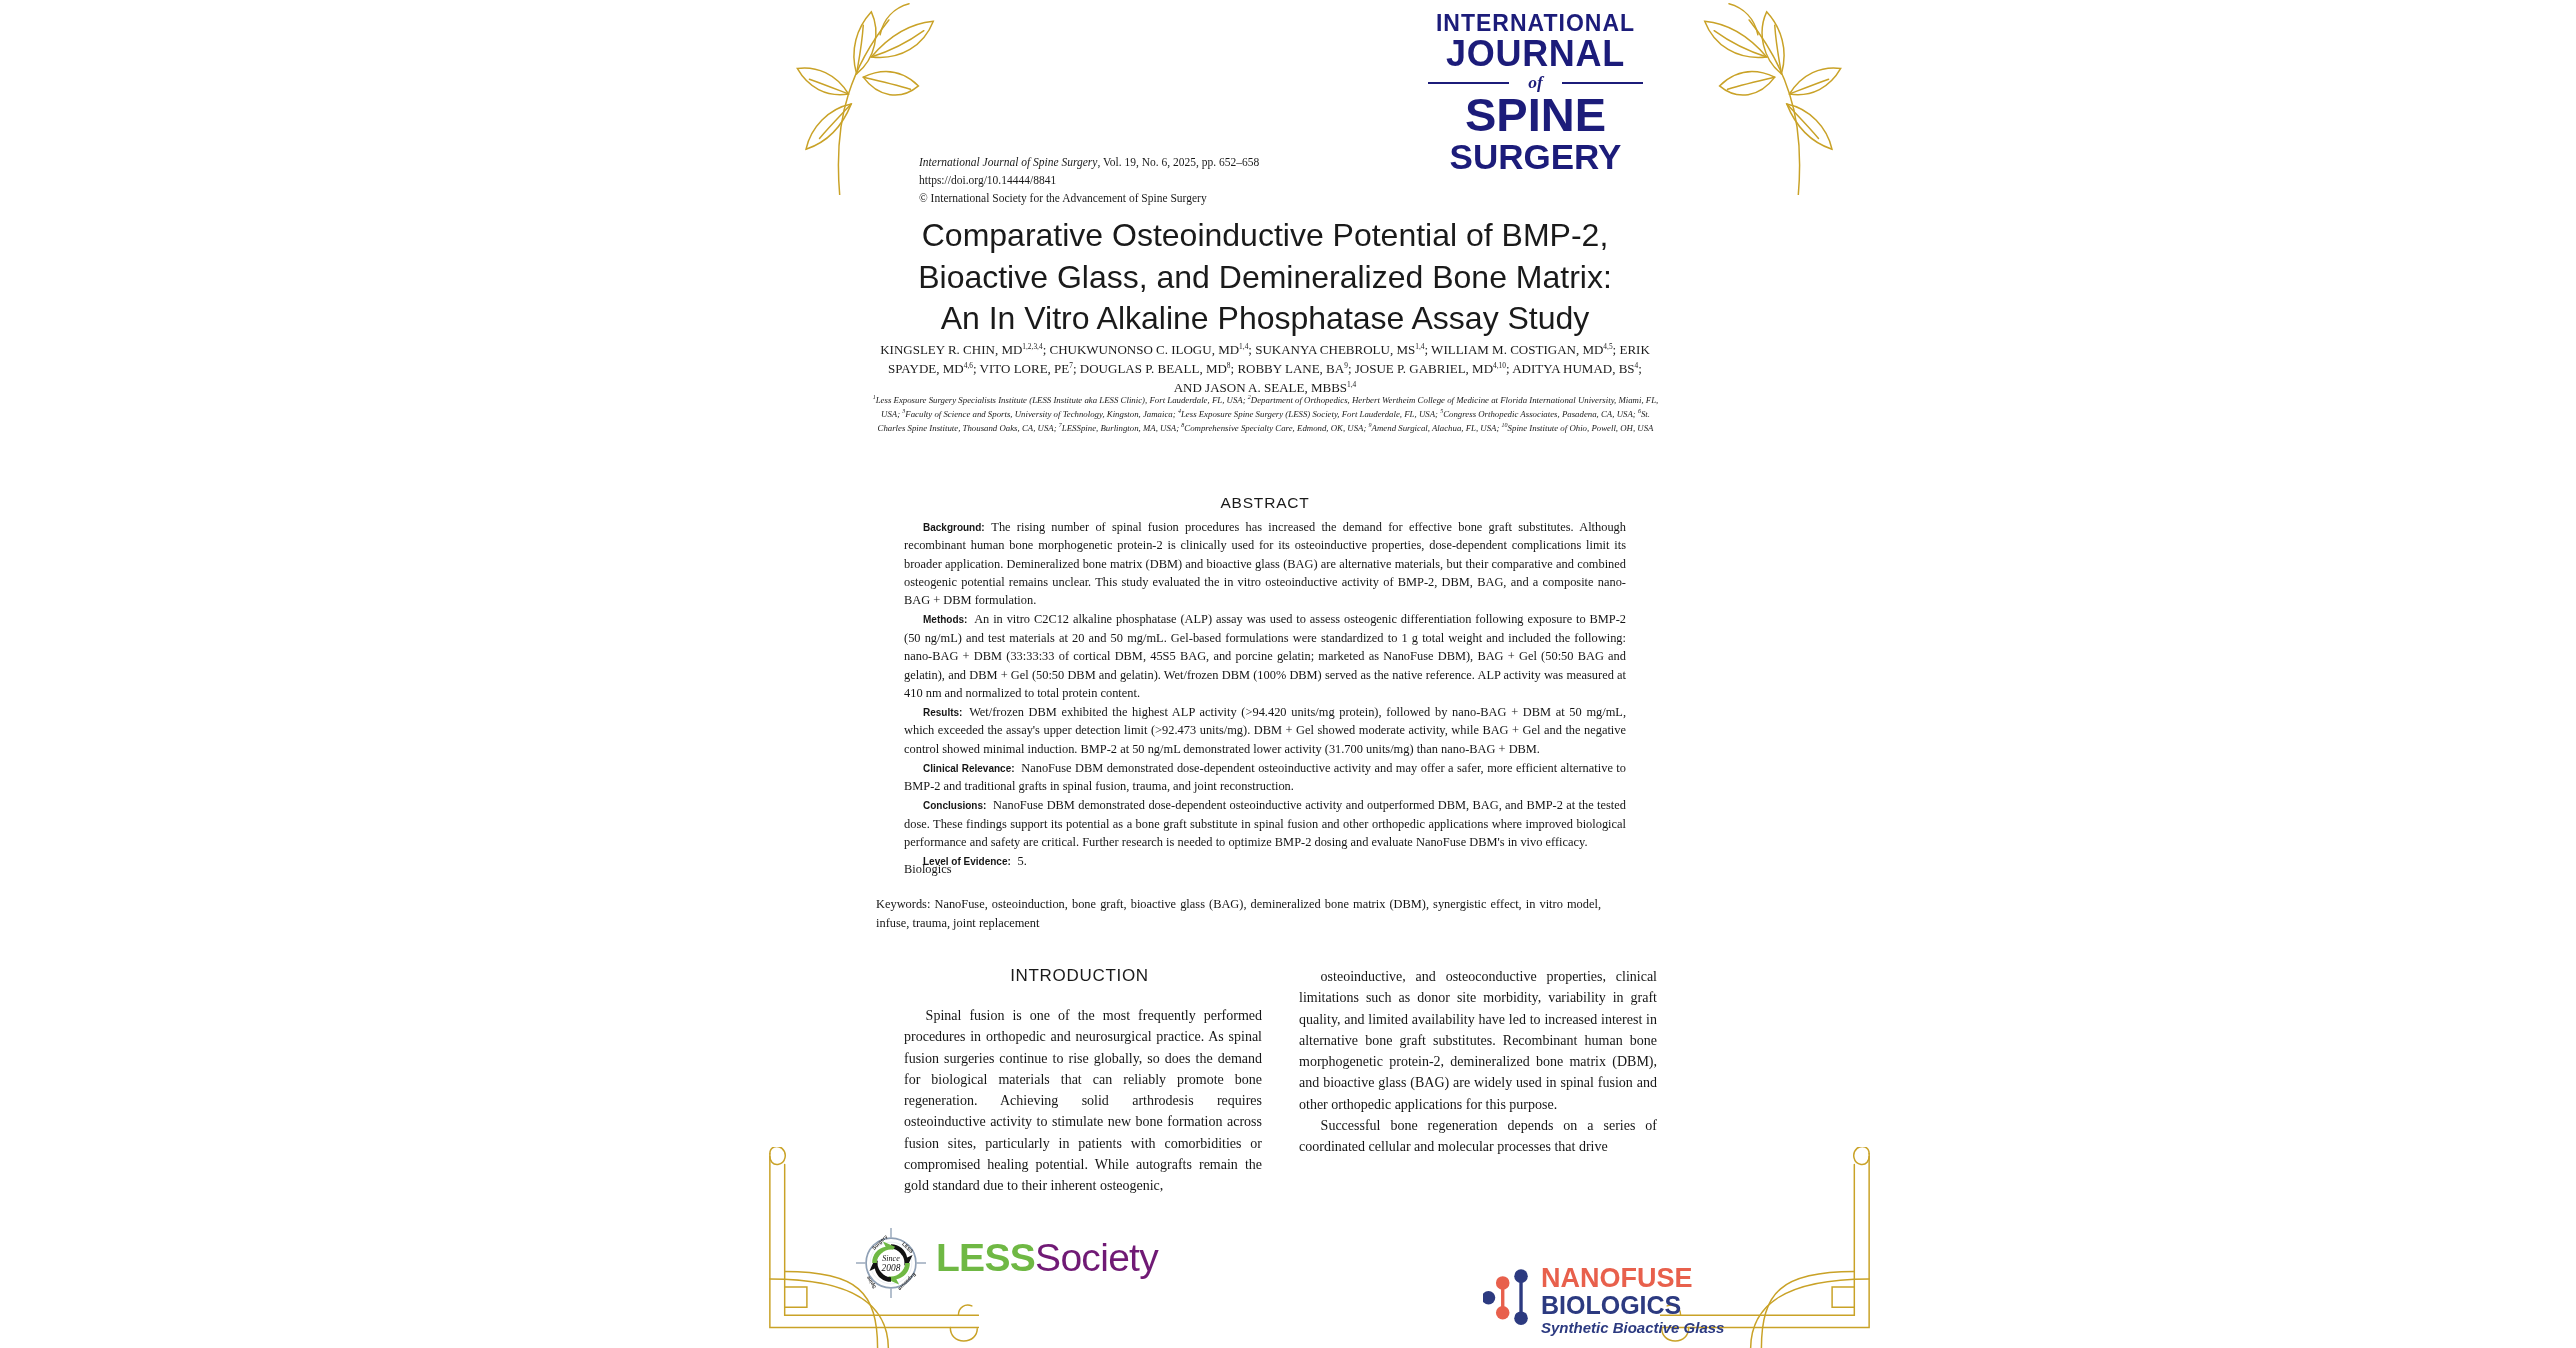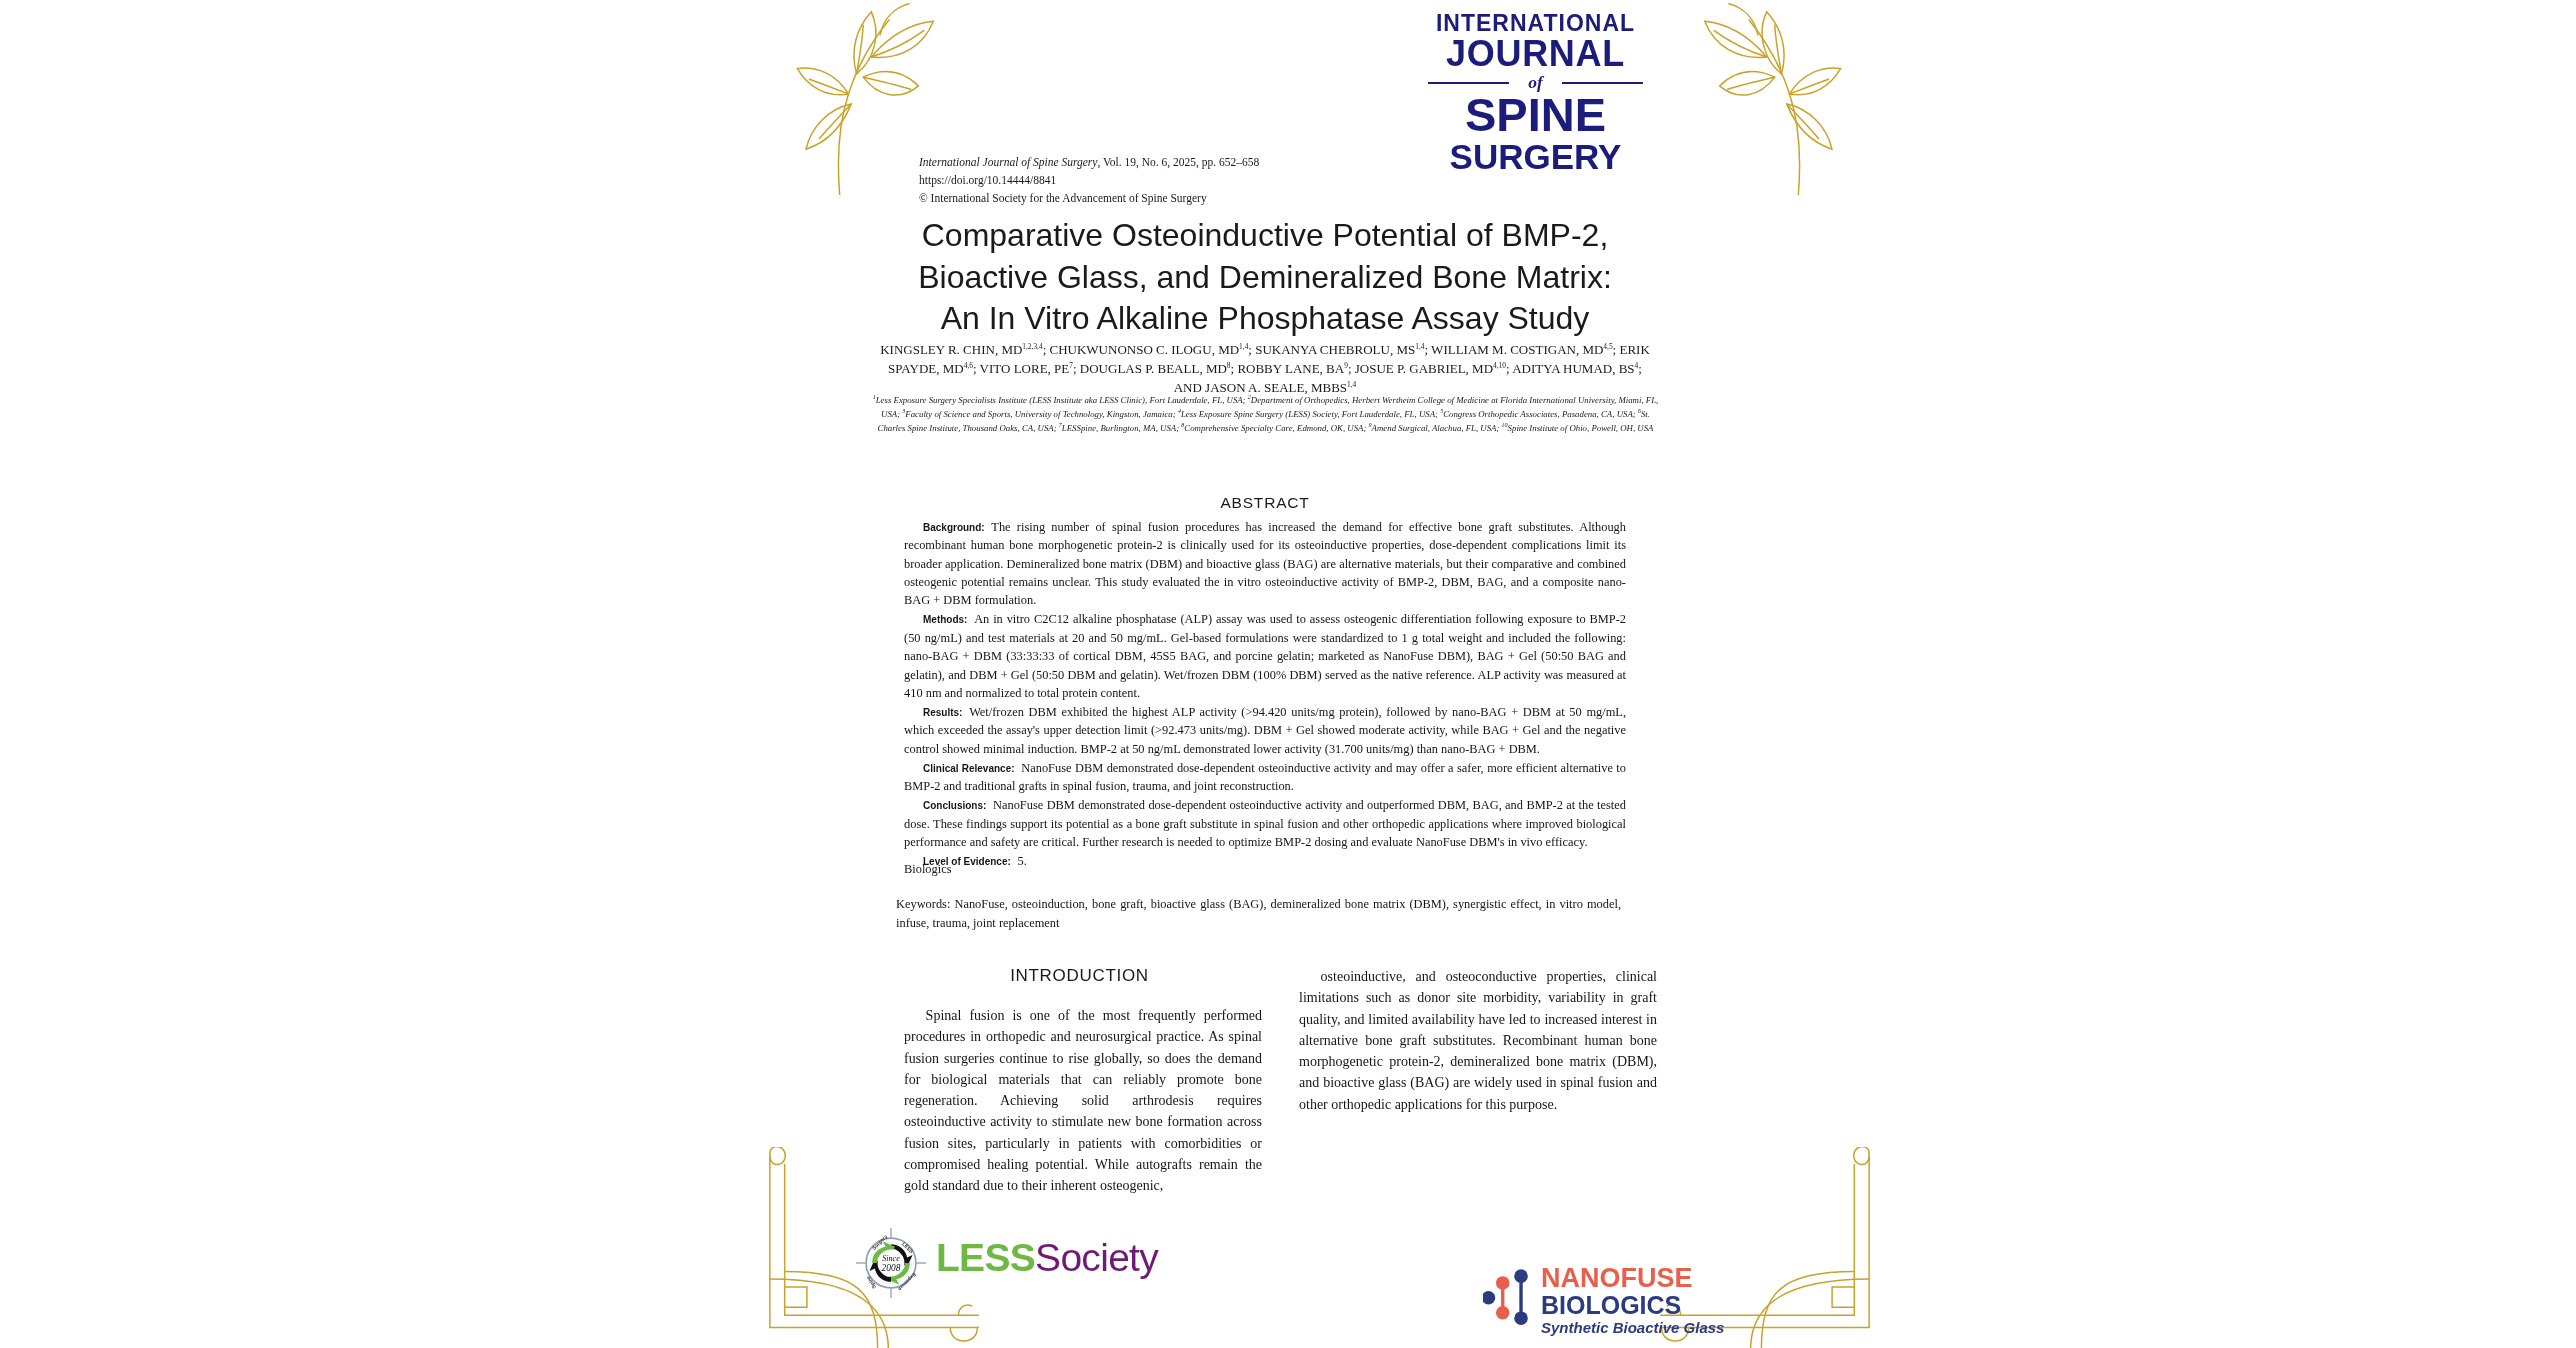--- a/index.html
+++ b/index.html
@@ -167,21 +167,21 @@
     position: absolute;
     left: 904px;
     top: 860px;
     width: 722px;
     font-size: 12.4px;
     line-height: 1.5;
     color: #151515;
   }
   #keywords {
     position: absolute;
-    left: 896px;
+    left: 876px;
     top: 895px;
     width: 725px;
     font-size: 12.4px;
     line-height: 1.5;
     text-align: justify;
     color: #151515;
   }
 
   
   #intro-heading {
@@ -377,20 +377,21 @@
   <div id="keywords">Keywords: NanoFuse, osteoinduction, bone graft, bioactive glass (BAG), demineralized bone matrix (DBM), synergistic effect, in vitro model, infuse, trauma, joint replacement</div>
 
   <h2 id="intro-heading">INTRODUCTION</h2>
 
   <div class="intro-col" id="intro-col-left">
     <p>Spinal fusion is one of the most frequently performed procedures in orthopedic and neurosurgical practice. As spinal fusion surgeries continue to rise globally, so does the demand for biological materials that can reliably promote bone regeneration. Achieving solid arthrodesis requires osteoinductive activity to stimulate new bone formation across fusion sites, particularly in patients with comorbidities or compromised healing potential. While autografts remain the gold standard due to their inherent osteogenic,</p>
   </div>
 
   <div class="intro-col" id="intro-col-right">
     <p>osteoinductive, and osteoconductive properties, clinical limitations such as donor site morbidity, variability in graft quality, and limited availability have led to increased interest in alternative bone graft substitutes. Recombinant human bone morphogenetic protein-2, demineralized bone matrix (DBM), and bioactive glass (BAG) are widely used in spinal fusion and other orthopedic applications for this purpose.</p>
+    <p>Successful bone regeneration depends on a series of coordinated cellular and molecular processes that drive</p>
   </div>
 
   <div id="less-logo">
     <svg id="less-badge" viewBox="0 0 104 104">
 
       <g stroke="#8fa0b5" stroke-width="2">
         <line x1="52" y1="0" x2="52" y2="14"></line>
         <line x1="52" y1="90" x2="52" y2="104"></line>
         <line x1="0" y1="52" x2="14" y2="52"></line>
         <line x1="90" y1="52" x2="104" y2="52"></line>

